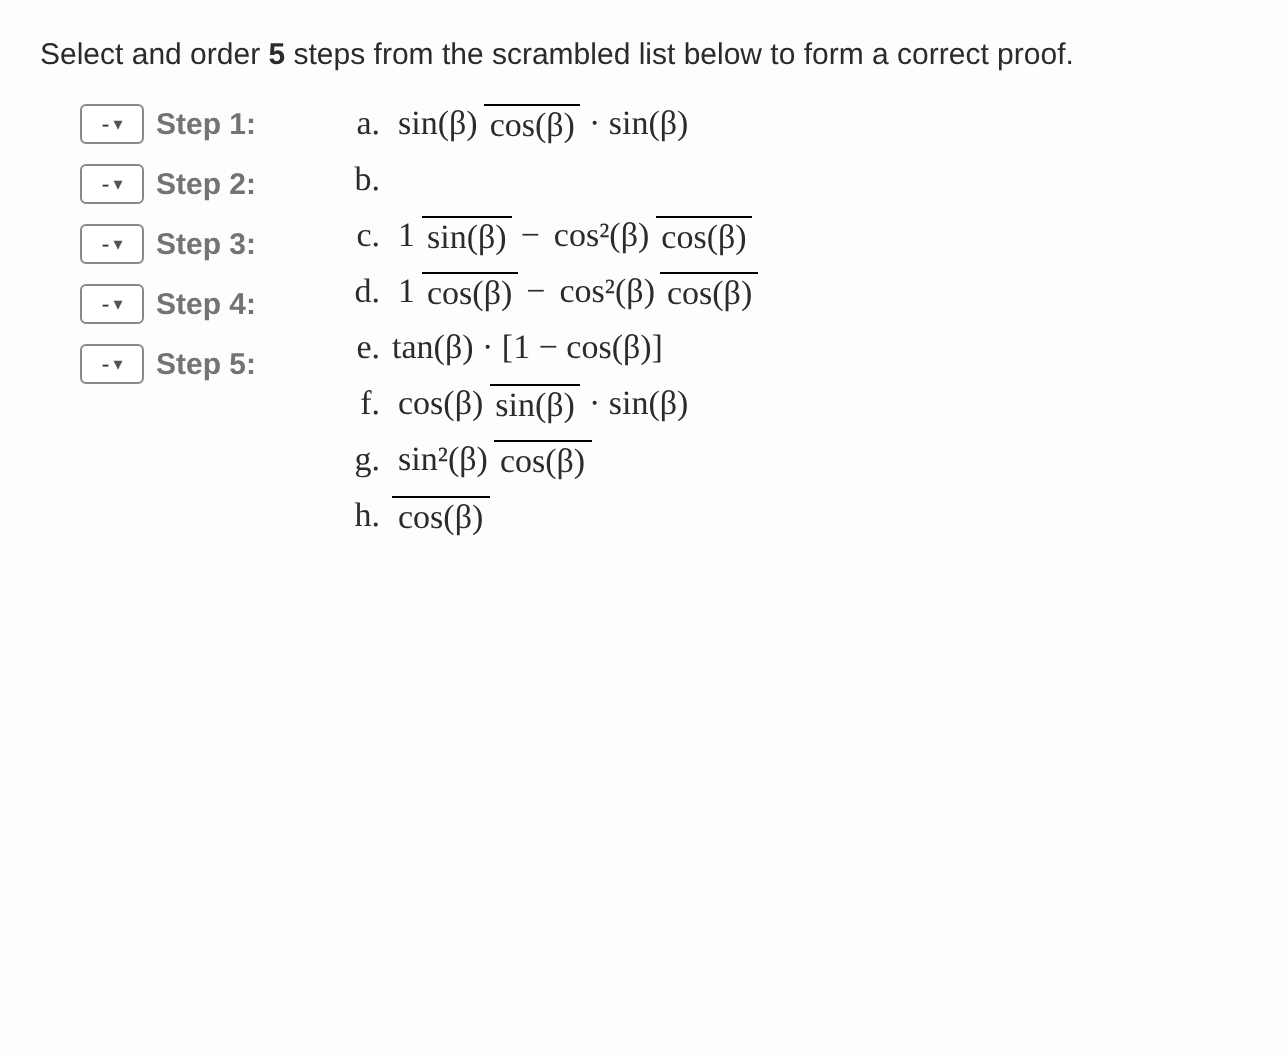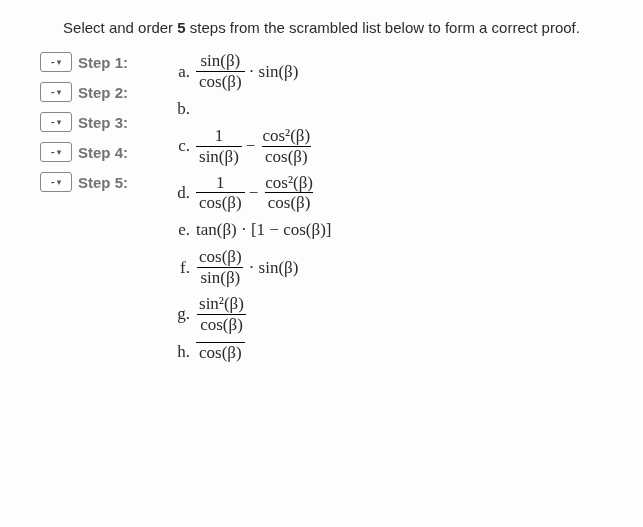--- a/index.html
+++ b/index.html
@@ -9,21 +9,20 @@
     font-size: 15px;
     color: #2b2b2b;
     width: 643px;
     box-sizing: border-box;
     background: #fdfdfd;
   }
   .instructions {
     font-size: 15px;
     line-height: 1.35;
     margin-bottom: 14px;
-    text-align: center;
   }
   .instructions b { font-weight: 700; }
   .content { display: flex; gap: 40px; }
   .steps { padding-left: 20px; }
   .step-row {
     display: flex;
     align-items: center;
     gap: 6px;
     margin-bottom: 10px;
   }
@@ -44,21 +43,21 @@
   }
   .sel .dash { font-size: 12px; line-height: 1; }
   .sel .chev { font-size: 9px; line-height: 1; color: #555; }
   .step-label { font-size: 15px; font-weight: 600; color: #737373; }
   .choices { font-family: 'Times New Roman', Times, serif; font-size: 17px; }
   .choice-row { display: flex; align-items: center; margin-bottom: 8px; }
   .letter { width: 22px; text-align: right; padding-right: 6px; }
   .expr { display: flex; align-items: center; gap: 4px; }
   .frac {
     display: inline-flex;
-    flex-direction: column;
+    flex-direction: row;
     align-items: center;
     vertical-align: middle;
     line-height: 1.05;
   }
   .frac .num { padding: 0 3px 1px; }
   .frac .den { border-top: 1px solid #000; padding: 1px 3px 0; }
 </style>
 </head>
 <body>
 

